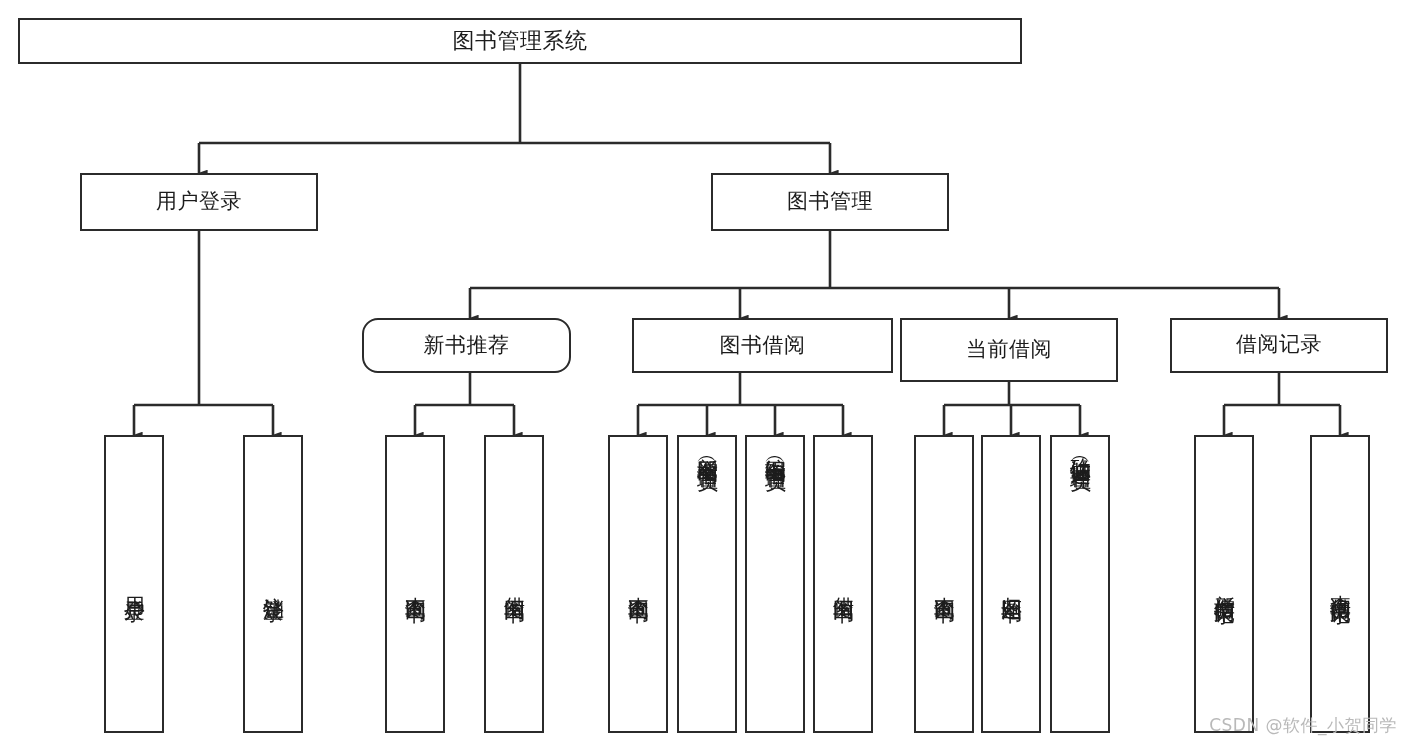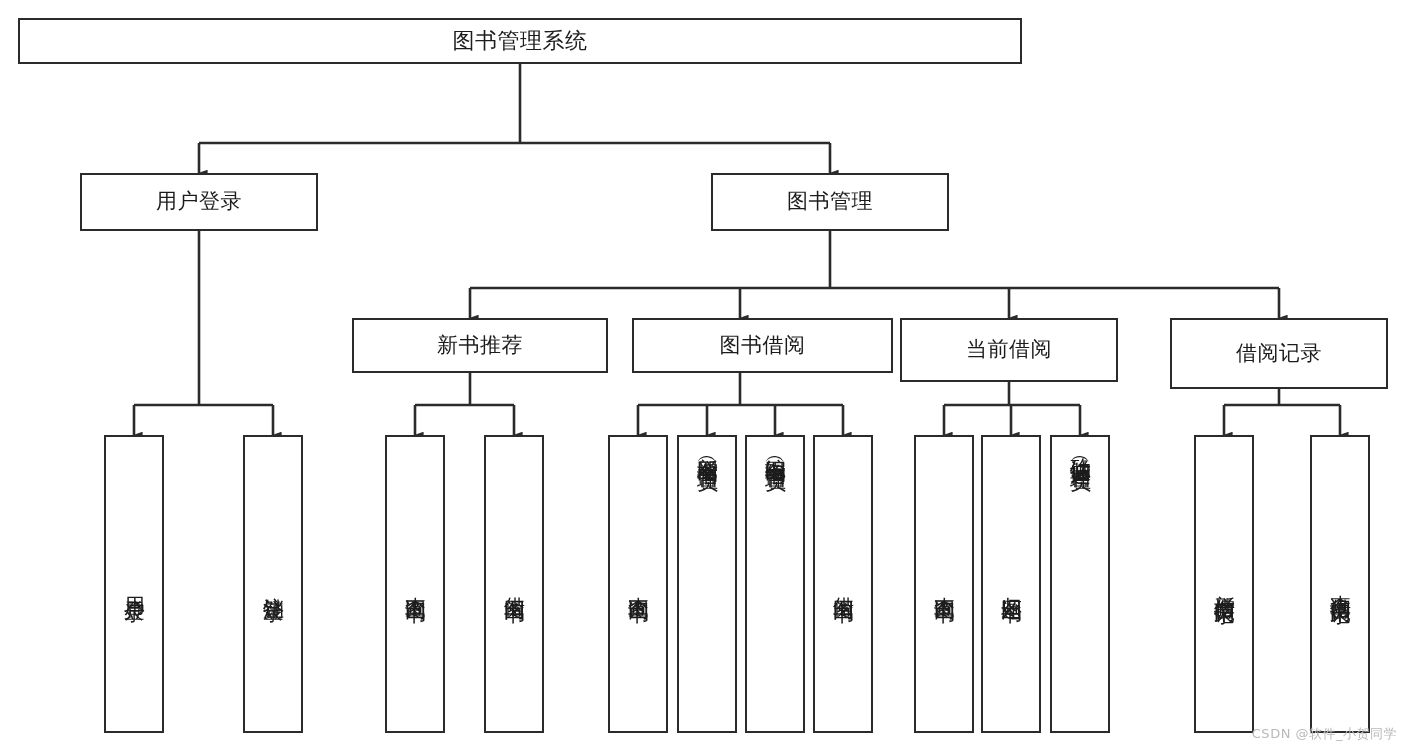--- a/index.html
+++ b/index.html
@@ -65,22 +65,22 @@
     white-space: nowrap;
   }
   
   .node.vert.centered {
     align-items: center;
     padding-top: 0;
   }
   #watermark {
     position: absolute;
     right: 8px;
-    bottom: 4px;
-    font-size: 13px;
+    bottom: 10px;
+    font-size: 17px;
     color: #b9b9b9;
     white-space: nowrap;
     letter-spacing: 0.5px;
   }
 </style>
 </head>
 <body>
 
 <div id="diagram-root">
 
@@ -130,30 +130,30 @@
   <div id="nodes-layer">
       <div class="node horiz root" style="left: 18px; top: 18px; width: 1004px; height: 46px;">
         <span class="node-label">图书管理系统</span>
       </div>
       <div class="node horiz" style="left: 80px; top: 173px; width: 238px; height: 58px;">
         <span class="node-label">用户登录</span>
       </div>
       <div class="node horiz" style="left: 711px; top: 173px; width: 238px; height: 58px;">
         <span class="node-label">图书管理</span>
       </div>
-      <div class="node horiz" style="left: 352px; top: 318px; width: 256px; height: 55px;">
+      <div class="node horiz" style="left: 362px; top: 318px; width: 209px; height: 55px; border-radius: 16px;">
         <span class="node-label">新书推荐</span>
       </div>
       <div class="node horiz" style="left: 632px; top: 318px; width: 261px; height: 55px;">
         <span class="node-label">图书借阅</span>
       </div>
       <div class="node horiz" style="left: 900px; top: 318px; width: 218px; height: 64px;">
         <span class="node-label">当前借阅</span>
       </div>
-      <div class="node horiz" style="left: 1170px; top: 318px; width: 218px; height: 71px;">
+      <div class="node horiz" style="left: 1170px; top: 318px; width: 218px; height: 55px; font-family: Liberation Mono, monospace;">
         <span class="node-label">借阅记录</span>
       </div>
       <div class="node vert centered" style="left: 104px; top: 435px; width: 60px; height: 298px;">
         <span class="node-label">用户登录</span>
       </div>
       <div class="node vert centered" style="left: 243px; top: 435px; width: 60px; height: 298px;">
         <span class="node-label">注销登录</span>
       </div>
       <div class="node vert centered" style="left: 385px; top: 435px; width: 60px; height: 298px;">
         <span class="node-label">查询图书</span>

